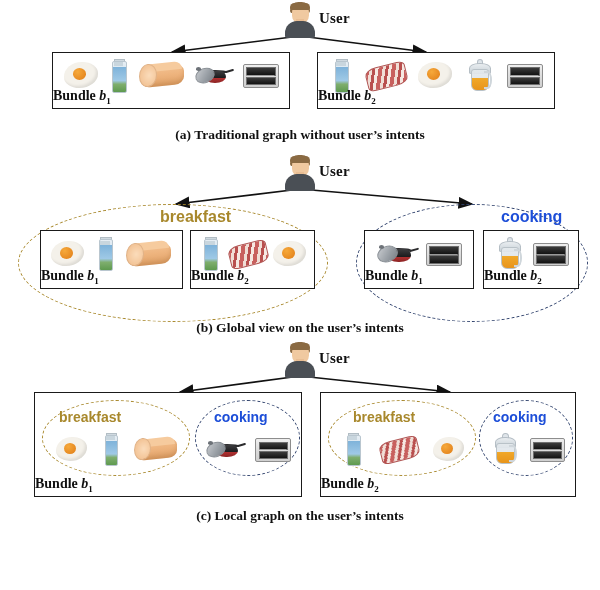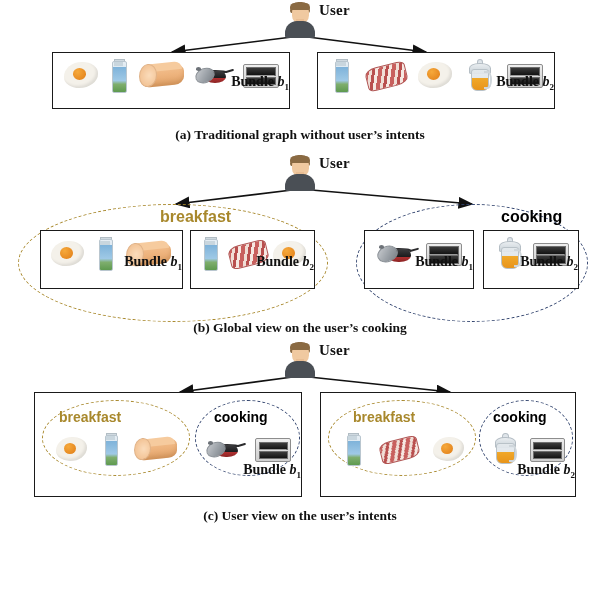--- a/index.html
+++ b/index.html
@@ -13,21 +13,21 @@
   }
   .figure{position:relative;width:600px;height:590px;}
 
   
   .panel{position:absolute;left:0;width:600px;}
   #panel-a{top:0;height:150px;}
   #panel-b{top:150px;height:190px;}
   #panel-c{top:340px;height:190px;}
 
   
-  .user-node{position:absolute;display:flex;align-items:flex-start;gap:4px;}
+  .user-node{position:absolute;display:flex;align-items:center;gap:4px;}
   .avatar{position:relative;width:30px;height:36px;}
   .avatar .hair{
     position:absolute;left:5px;top:0;width:20px;height:11px;
     background:#8a6a43;border-radius:10px 10px 3px 3px;
   }
   .avatar .face{
     position:absolute;left:6.5px;top:3px;width:17px;height:19px;
     background:#f0c9a0;border-radius:8px 8px 9px 9px;
   }
   .avatar .fringe{
@@ -51,40 +51,40 @@
     position:absolute;
     border:1.6px solid #1a1a1a;
     background:#fff;
     box-sizing:border-box;
   }
   .bundle-items{
     position:absolute;left:0;right:0;top:4px;
     display:flex;align-items:center;justify-content:space-around;
   }
   .bundle-label{
-    position:absolute;left:0;right:0;bottom:16px;
-    text-align:right;font-weight:bold;font-size:14px;
+    position:absolute;left:0;right:0;bottom:2px;
+    text-align:left;font-weight:bold;font-size:14px;
     font-family:"Liberation Serif", serif;
     white-space:nowrap;
   }
   .bundle-label i{font-style:italic;font-weight:bold;}
   .bundle-label sub{font-size:9px;font-style:normal;font-weight:bold;}
 
   
   .ellipse{
     position:absolute;border-radius:50%;box-sizing:border-box;background:transparent;
   }
   .ellipse.breakfast{border:1.6px dashed #a8882c;}
   .ellipse.cooking{border:1.6px dashed #33456f;}
   .intent-label{
     position:absolute;font-family:"Liberation Sans", sans-serif;
     font-weight:bold;white-space:nowrap;
   }
   .intent-label.breakfast{color:#a8882c;}
-  .intent-label.cooking{color:#000000;}
+  .intent-label.cooking{color:#1d4ed8;}
 
   
   .subcaption{
     position:absolute;left:0;width:600px;text-align:center;
     font-weight:bold;font-size:13.5px;font-family:"Liberation Serif",serif;
   }
 
   
   .caption{
     position:absolute;left:14px;top:538px;width:572px;
@@ -438,21 +438,21 @@
             <i class="bar"></i>
             <i class="door2"></i>
           </span>
       </div>
       <div class="bundle-label">
         <span>Bundle</span>
         <i>b</i><sub>2</sub>
       </div>
     </div>
 
-    <div class="subcaption" style="top:170px;">(b) Global view on the user’s cooking</div>
+    <div class="subcaption" style="top:170px;">(b) Global view on the user’s intents</div>
   </div>
 
   <div class="panel" id="panel-c">
 
     <svg class="arrows" viewBox="0 0 600 190" width="600" height="190">
       <defs>
         <marker id="ch" markerWidth="9" markerHeight="7" refX="8" refY="3.5" orient="auto">
           <polygon points="0 0, 9 3.5, 0 7" fill="#111"></polygon>
         </marker>
       </defs>
@@ -551,17 +551,17 @@
             <i class="door2"></i>
           </span>
       </div>
 
       <div class="bundle-label">
         <span>Bundle</span>
         <i>b</i><sub>2</sub>
       </div>
     </div>
 
-    <div class="subcaption" style="top:168px;">(c) User view on the user’s intents</div>
+    <div class="subcaption" style="top:168px;">(c) Local graph on the user’s intents</div>
   </div>
 
 
 </div>
 
 </body></html>

